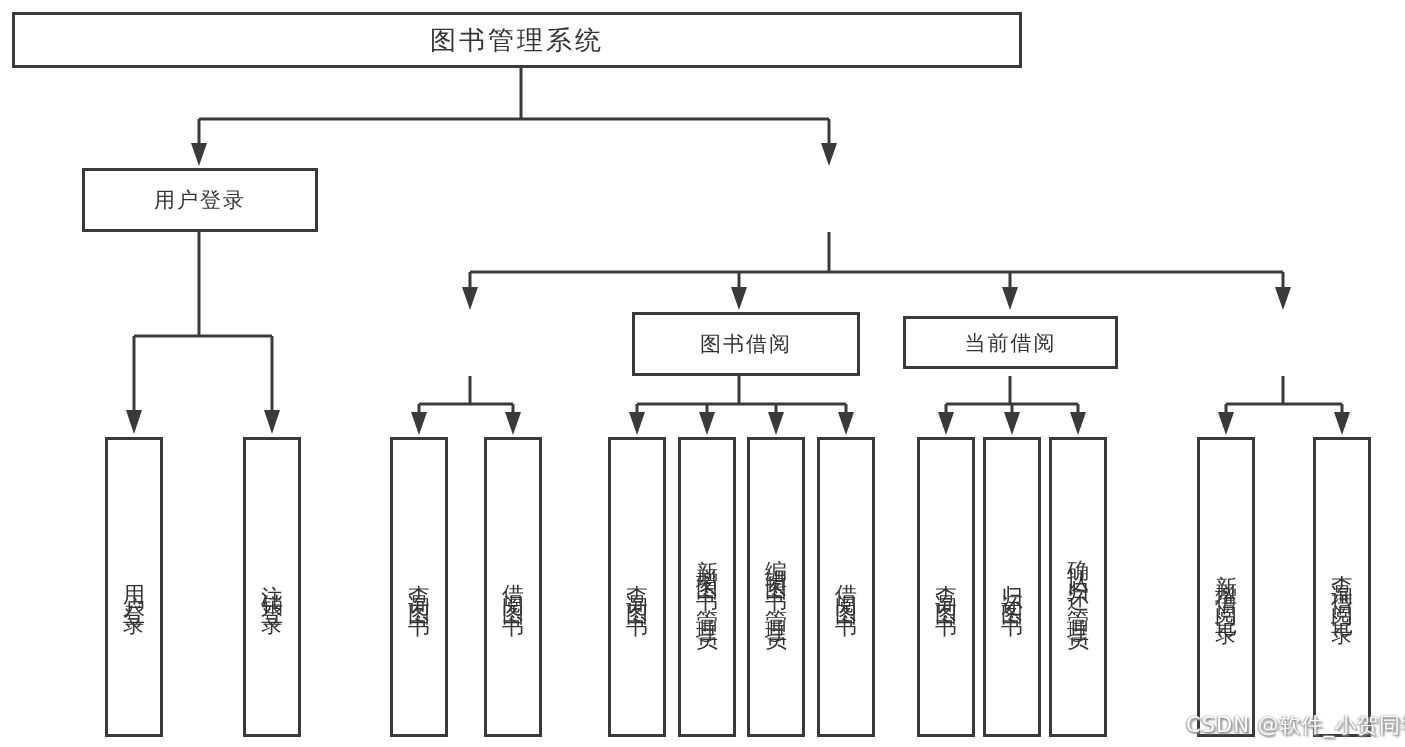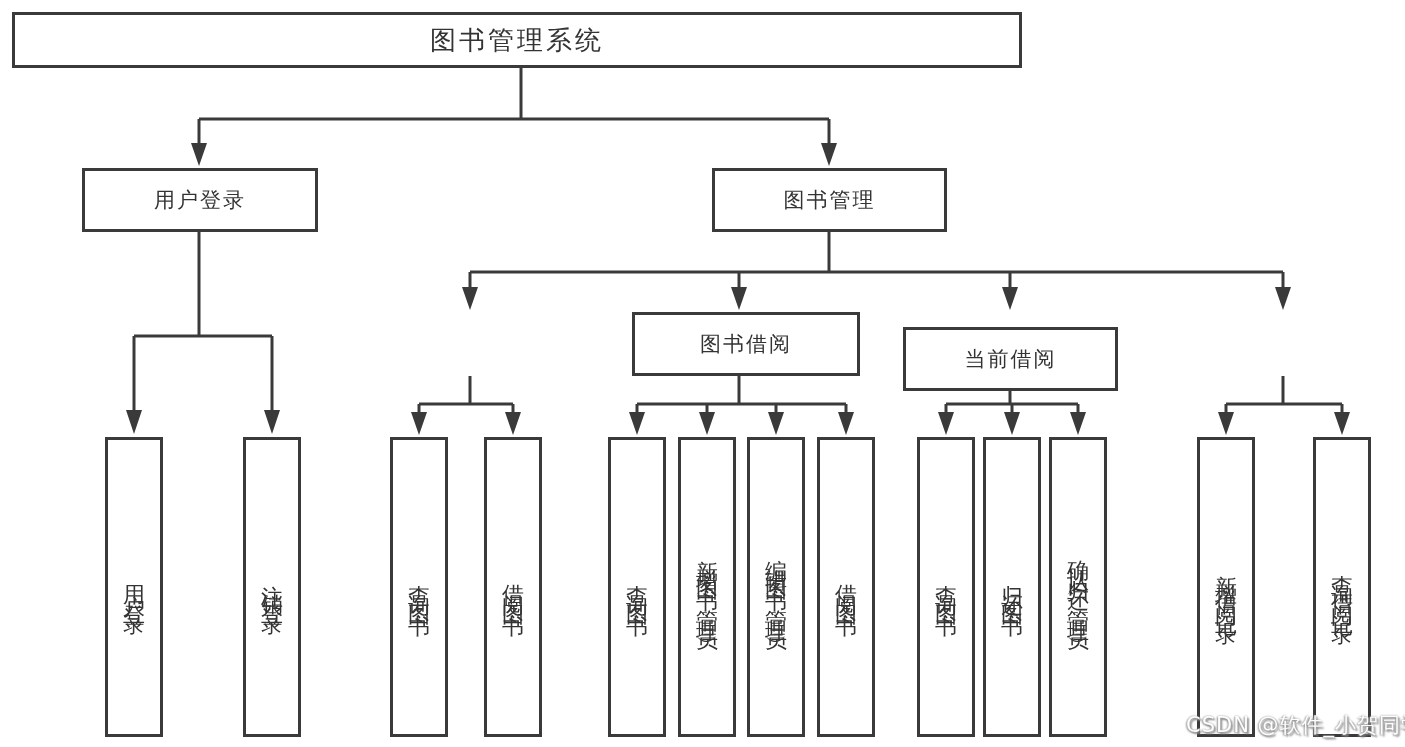--- a/index.html
+++ b/index.html
@@ -132,24 +132,23 @@
       <path d="M1226 404 V416"></path>
       <polygon points="1218,412 1234,412 1226,435" fill="#3a3a3a" stroke="none"></polygon>
       <path d="M1342 404 V416"></path>
       <polygon points="1334,412 1350,412 1342,435" fill="#3a3a3a" stroke="none"></polygon>
     </g>
   </svg>
 
   <div class="box root" style="left:12px;top:12px;width:1010px;height:56px;">图书管理系统</div>
 
   <div class="box" style="left:82px;top:168px;width:236px;height:64px;">用户登录</div>
-  <div class="box" style="left:712px;top:168px;width:235px;height:64px;">图书管理</div>
 
   <div class="box" style="left:632px;top:312px;width:228px;height:64px;">图书借阅</div>
-  <div class="box" style="left:903px;top:327px;width:215px;height:64px;">当前借阅</div>
+  <div class="box" style="left:903px;top:316px;width:215px;height:53px;">当前借阅</div>
 
   <div class="vbox" style="left:105px;">
     <span>用户登录</span>
   </div>
   <div class="vbox" style="left:243px;">
     <span>注销登录</span>
   </div>
   <div class="vbox" style="left:390px;">
     <span>查询图书</span>
   </div>

